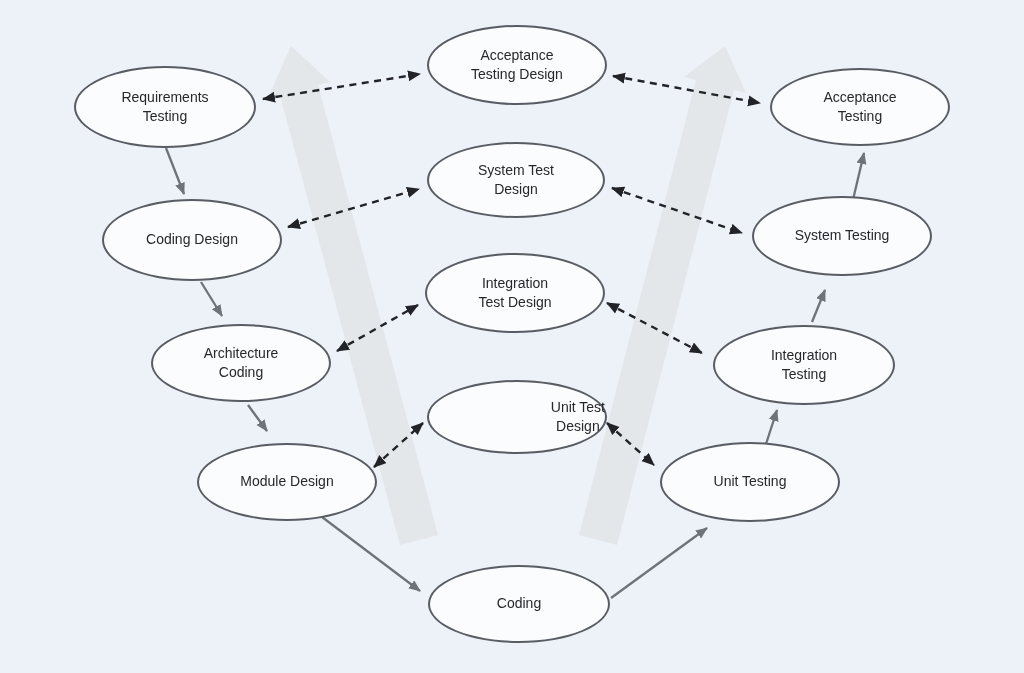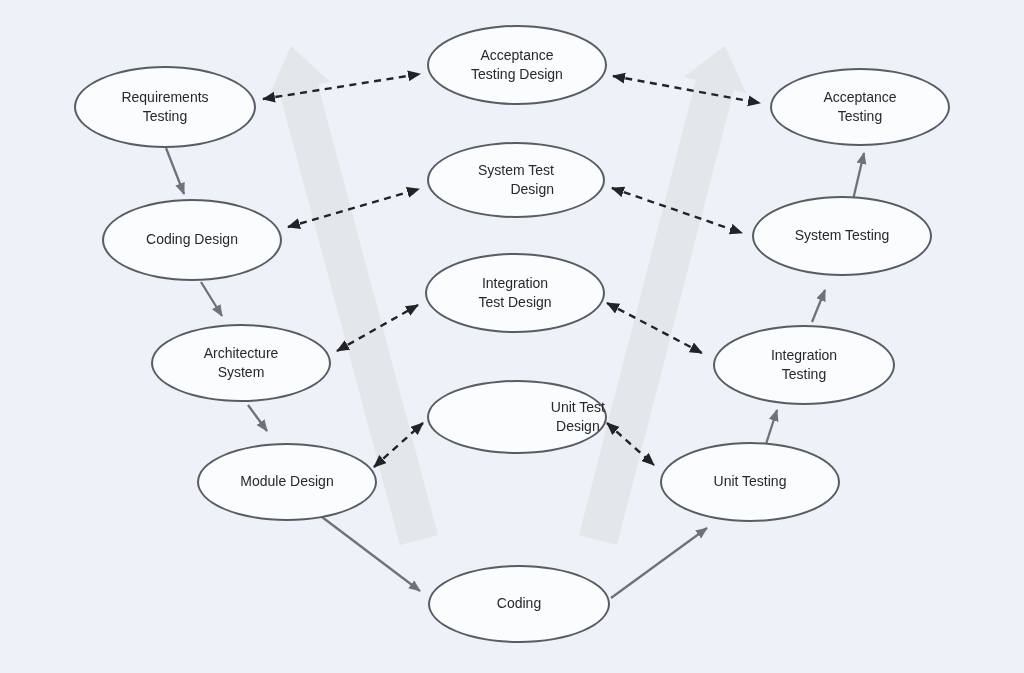--- a/index.html
+++ b/index.html
@@ -78,33 +78,33 @@
 
   <div class="node" style="left:74px;top:66px;width:182px;height:82px;">
     <span>Requirements
 Testing</span>
   </div>
   <div class="node" style="left:102px;top:199px;width:180px;height:82px;">
     <span>Coding Design</span>
   </div>
   <div class="node" style="left:151px;top:324px;width:180px;height:78px;">
     <span>Architecture
-System</span>
+Coding</span>
   </div>
   <div class="node" style="left:197px;top:443px;width:180px;height:78px;align-items:center;">
     <span>Module Design</span>
   </div>
   <div class="node" style="left:428px;top:565px;width:182px;height:78px;">
     <span>Coding</span>
   </div>
   <div class="node" style="left:427px;top:25px;width:180px;height:80px;">
     <span>Acceptance
 Testing Design</span>
   </div>
-  <div class="node" style="left:427px;top:142px;width:178px;height:76px;text-align:right;">
+  <div class="node" style="left:427px;top:142px;width:178px;height:76px;">
     <span>System Test
 Design</span>
   </div>
   <div class="node" style="left:425px;top:253px;width:180px;height:80px;">
     <span>Integration
 Test Design</span>
   </div>
   <div class="node" style="left:427px;top:380px;width:180px;height:74px;justify-content:flex-end;">
     <span>Unit Test
 Design</span>

